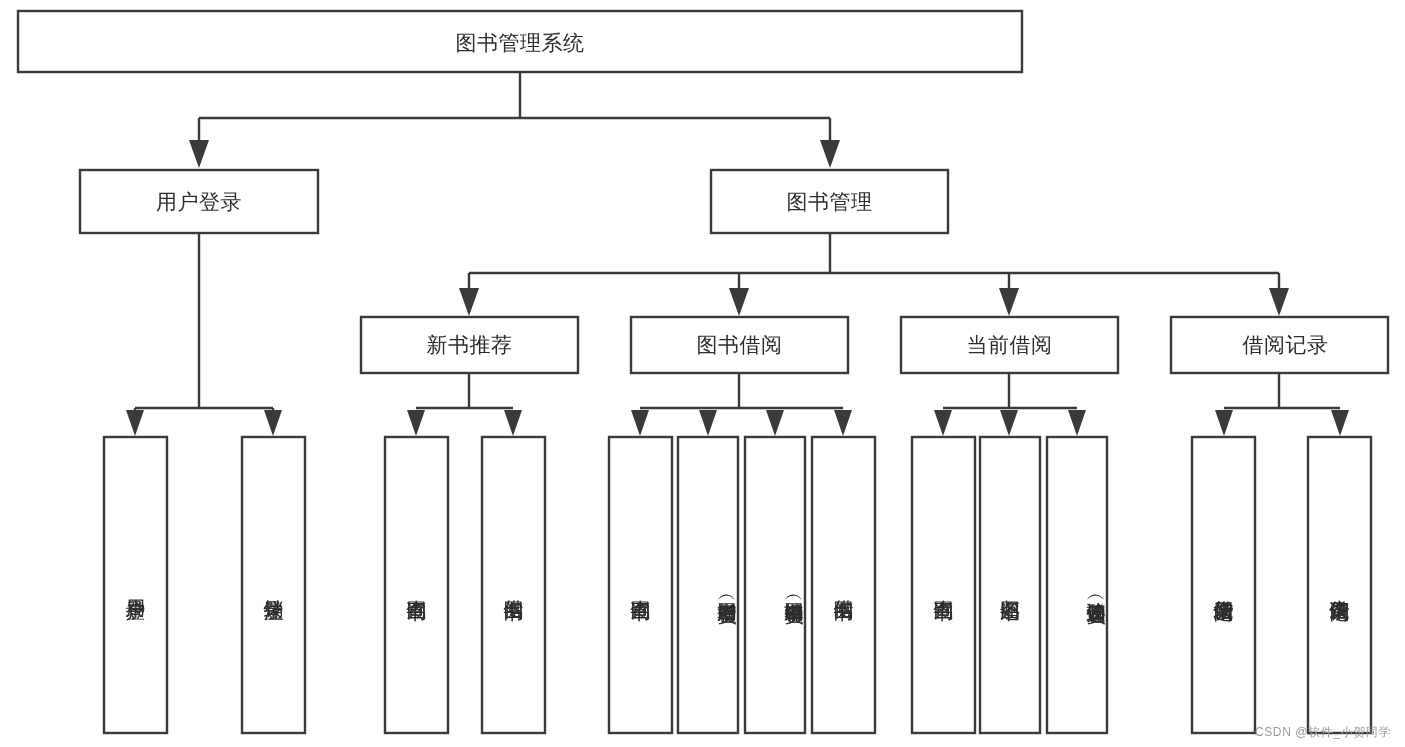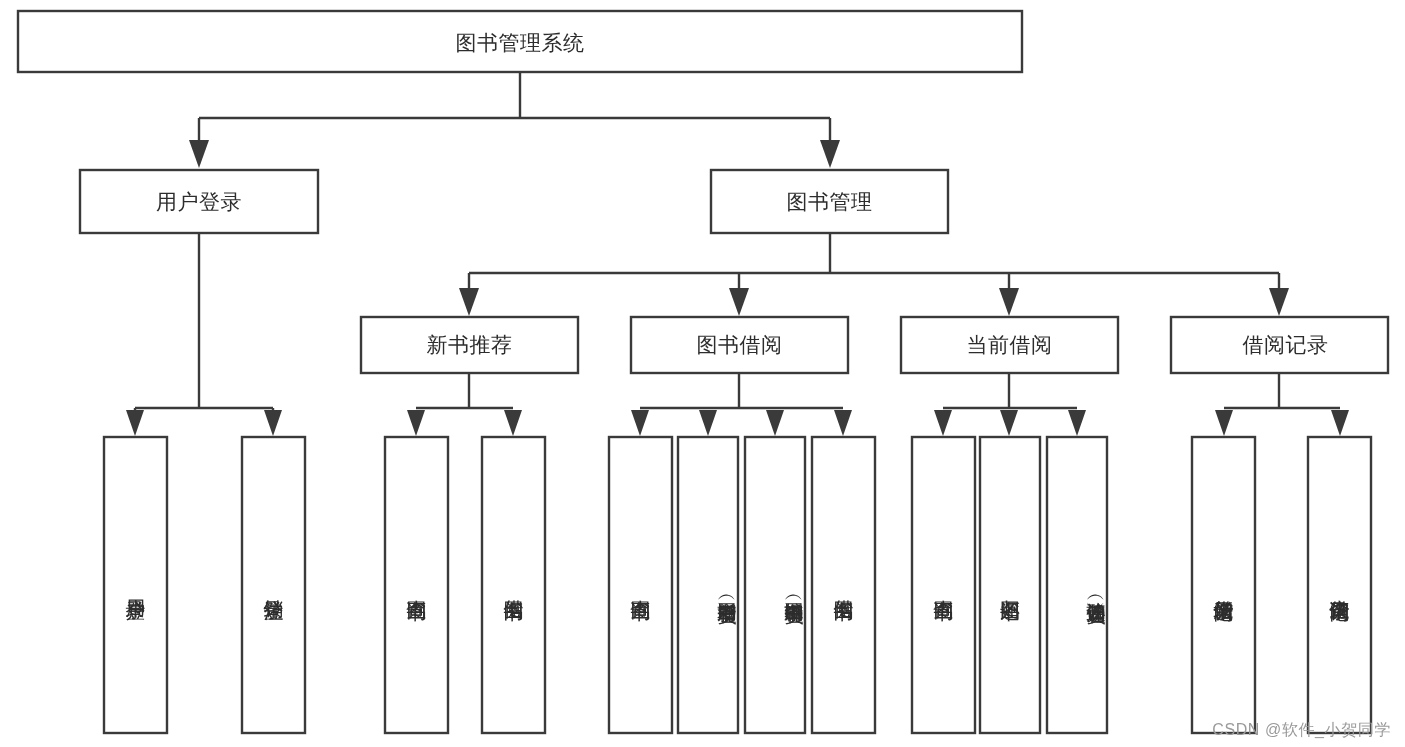--- a/index.html
+++ b/index.html
@@ -63,21 +63,21 @@
     writing-mode: vertical-rl;
     text-orientation: upright;
     -webkit-writing-mode: vertical-rl;
     white-space: nowrap;
     pointer-events: none;
   }
   #watermark {
     position: absolute;
     right: 14px;
     bottom: 6px;
-    font-size: 16px;
+    font-size: 12px;
     color: #9a9a9a;
     letter-spacing: 0.6px;
     white-space: nowrap;
     pointer-events: none;
   }
 </style>
 </head>
 <body>
 
 <div id="diagram-root">

